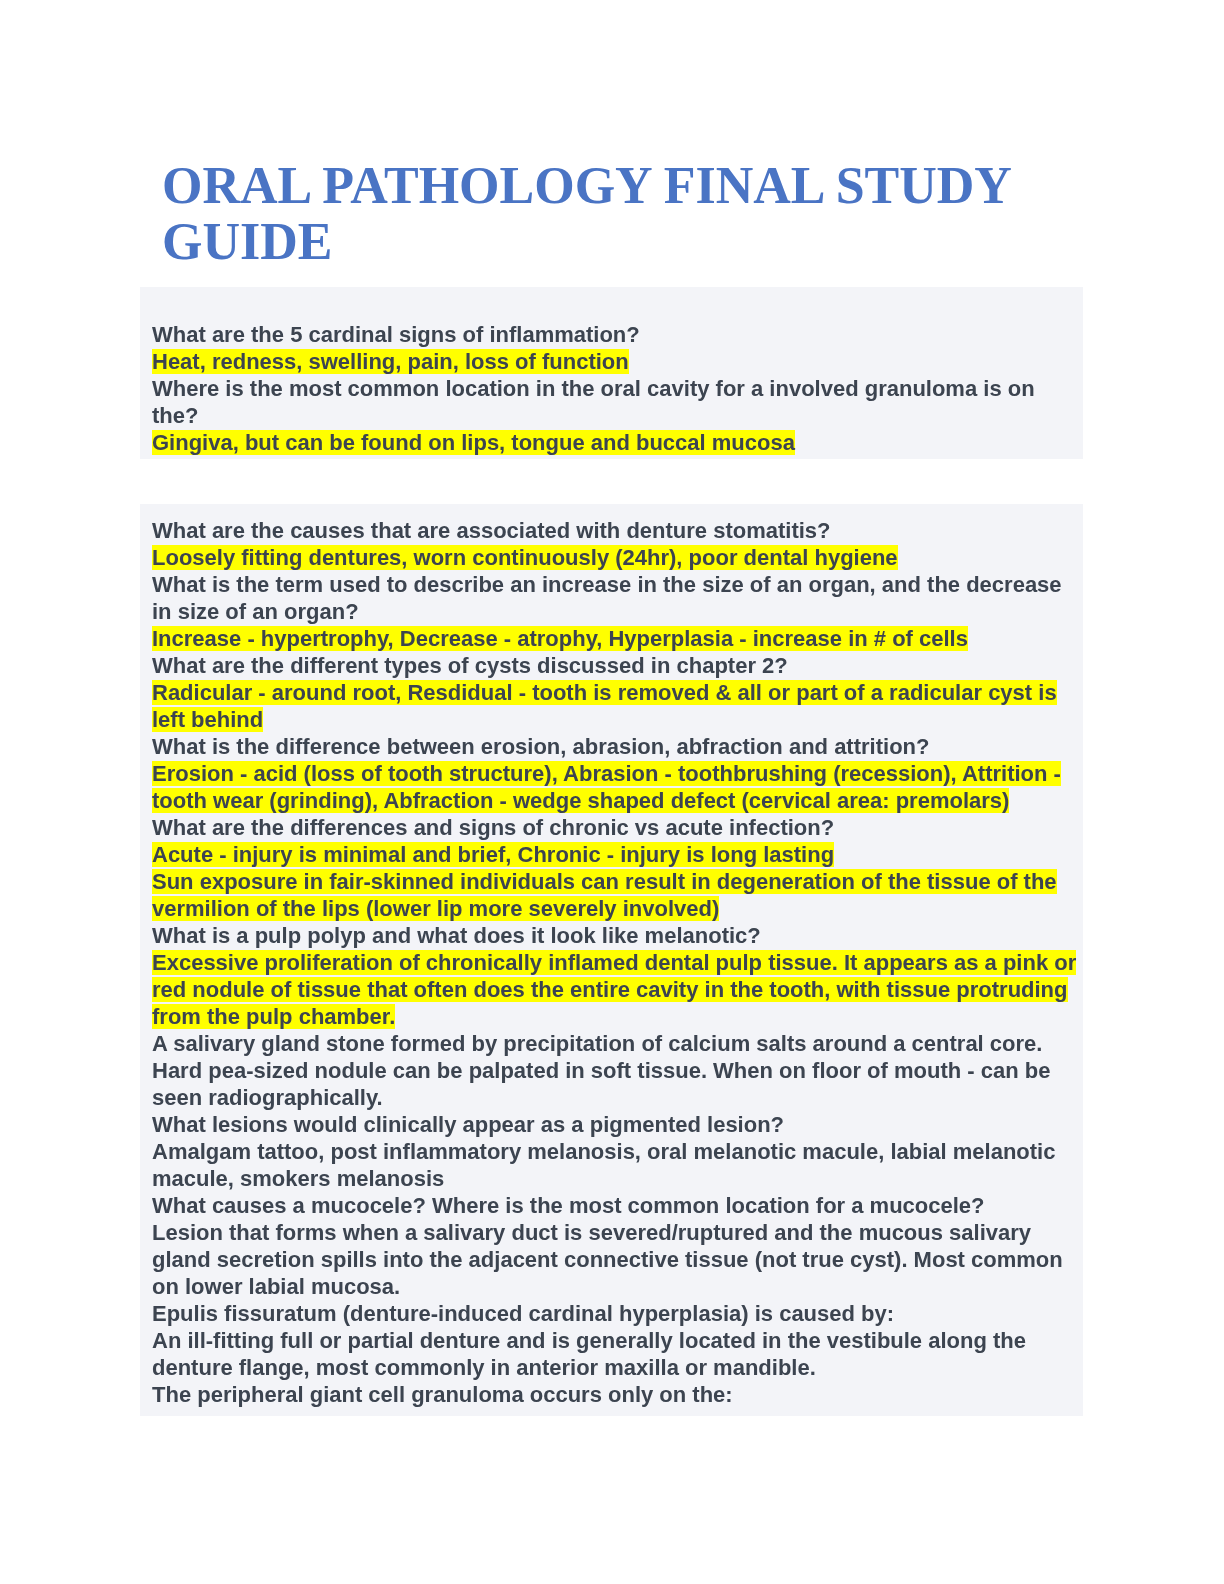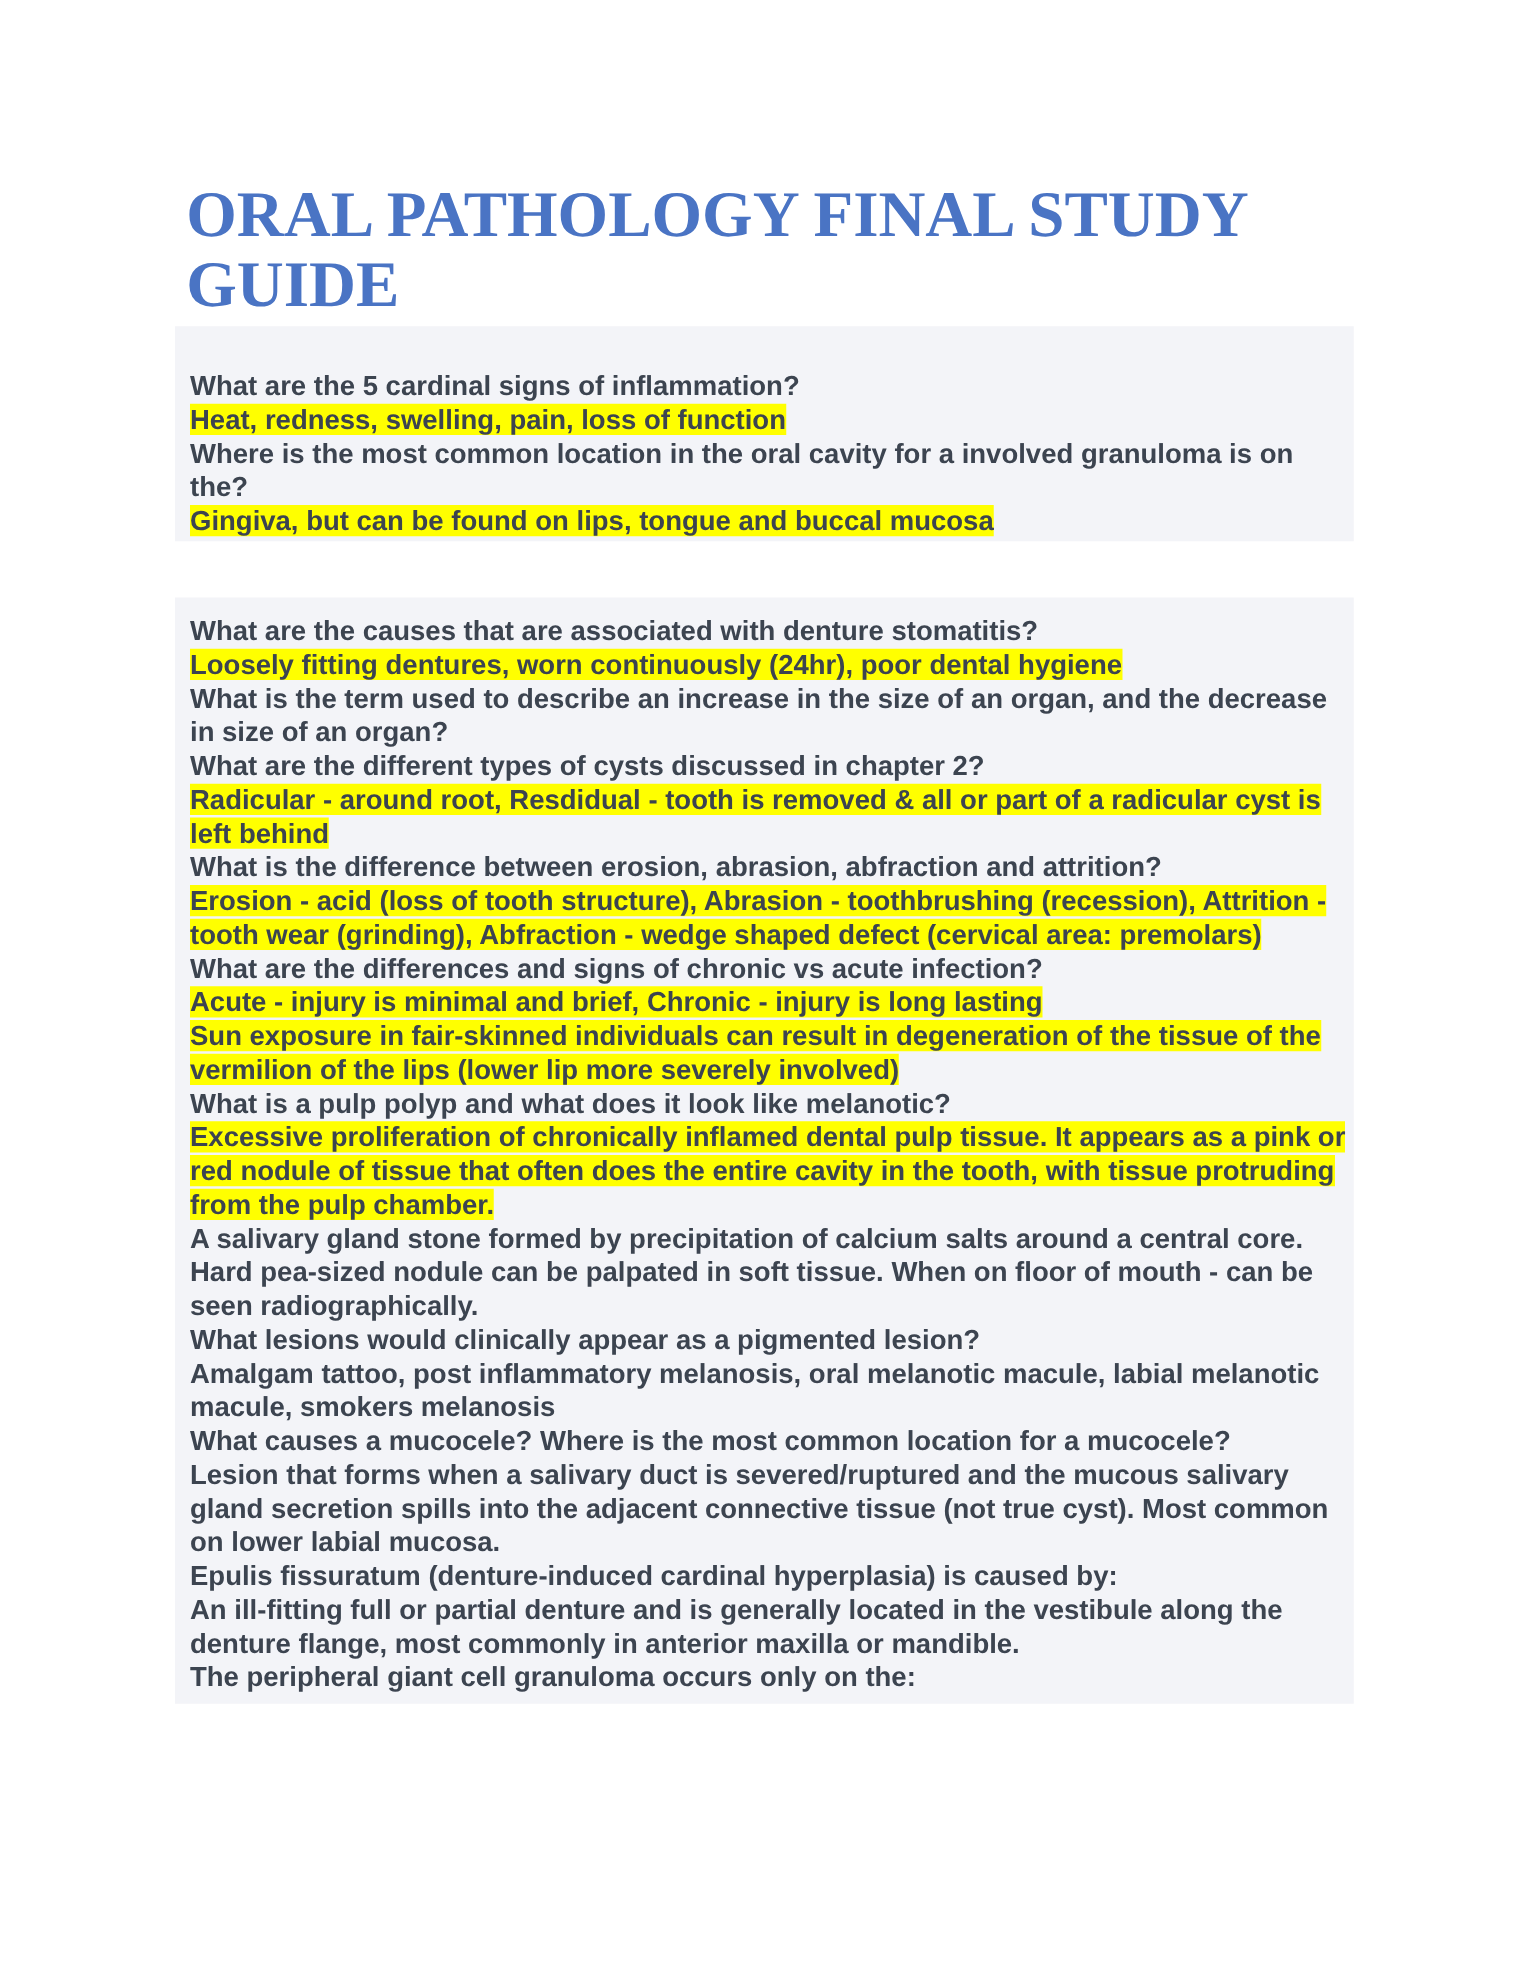--- a/index.html
+++ b/index.html
@@ -5,21 +5,21 @@
   html, body { margin: 0; padding: 0; }
   .page {
     position: relative;
     width: 1224px;
     height: 1584px;
     background: var(--page-bg, #ffffff);
     overflow: hidden;
     font-family: "Liberation Sans", "DejaVu Sans", sans-serif;
   }
   .doc-title {
-    margin: 4px;
+    margin: 17px;
     padding: 141px 60px 0 145px;
     font-family: "Liberation Serif", "DejaVu Serif", serif;
     font-weight: bold;
     font-size: 52px;
     line-height: 56px;
     color: var(--title-blue, #4a74c4);
   }
   .qa-block {
     box-sizing: border-box;
     width: 943px;
@@ -57,20 +57,21 @@
         <div class="line"><span class="hl">Heat, redness, swelling, pain, loss of function</span></div>
         <div class="line"><span class="plain">Where is the most common location in the oral cavity for a involved granuloma is on</span></div>
         <div class="line"><span class="plain">the?</span></div>
         <div class="line"><span class="hl">Gingiva, but can be found on lips, tongue and buccal mucosa</span></div>
       </section>
       <section class="qa-block second">
         <div class="line"><span class="plain">What are the causes that are associated with denture stomatitis?</span></div>
         <div class="line"><span class="hl">Loosely fitting dentures, worn continuously (24hr), poor dental hygiene</span></div>
         <div class="line"><span class="plain">What is the term used to describe an increase in the size of an organ, and the decrease</span></div>
         <div class="line"><span class="plain">in size of an organ?</span></div>
+        <div class="line"><span class="hl">Increase - hypertrophy, Decrease - atrophy, Hyperplasia - increase in # of cells</span></div>
         <div class="line"><span class="plain">What are the different types of cysts discussed in chapter 2?</span></div>
         <div class="line"><span class="hl">Radicular - around root, Resdidual - tooth is removed &amp; all or part of a radicular cyst is</span></div>
         <div class="line"><span class="hl">left behind</span></div>
         <div class="line"><span class="plain">What is the difference between erosion, abrasion, abfraction and attrition?</span></div>
         <div class="line"><span class="hl">Erosion - acid (loss of tooth structure), Abrasion - toothbrushing (recession), Attrition -</span></div>
         <div class="line"><span class="hl">tooth wear (grinding), Abfraction - wedge shaped defect (cervical area: premolars)</span></div>
         <div class="line"><span class="plain">What are the differences and signs of chronic vs acute infection?</span></div>
         <div class="line"><span class="hl">Acute - injury is minimal and brief, Chronic - injury is long lasting</span></div>
         <div class="line"><span class="hl">Sun exposure in fair-skinned individuals can result in degeneration of the tissue of the</span></div>
         <div class="line"><span class="hl">vermilion of the lips (lower lip more severely involved)</span></div>

